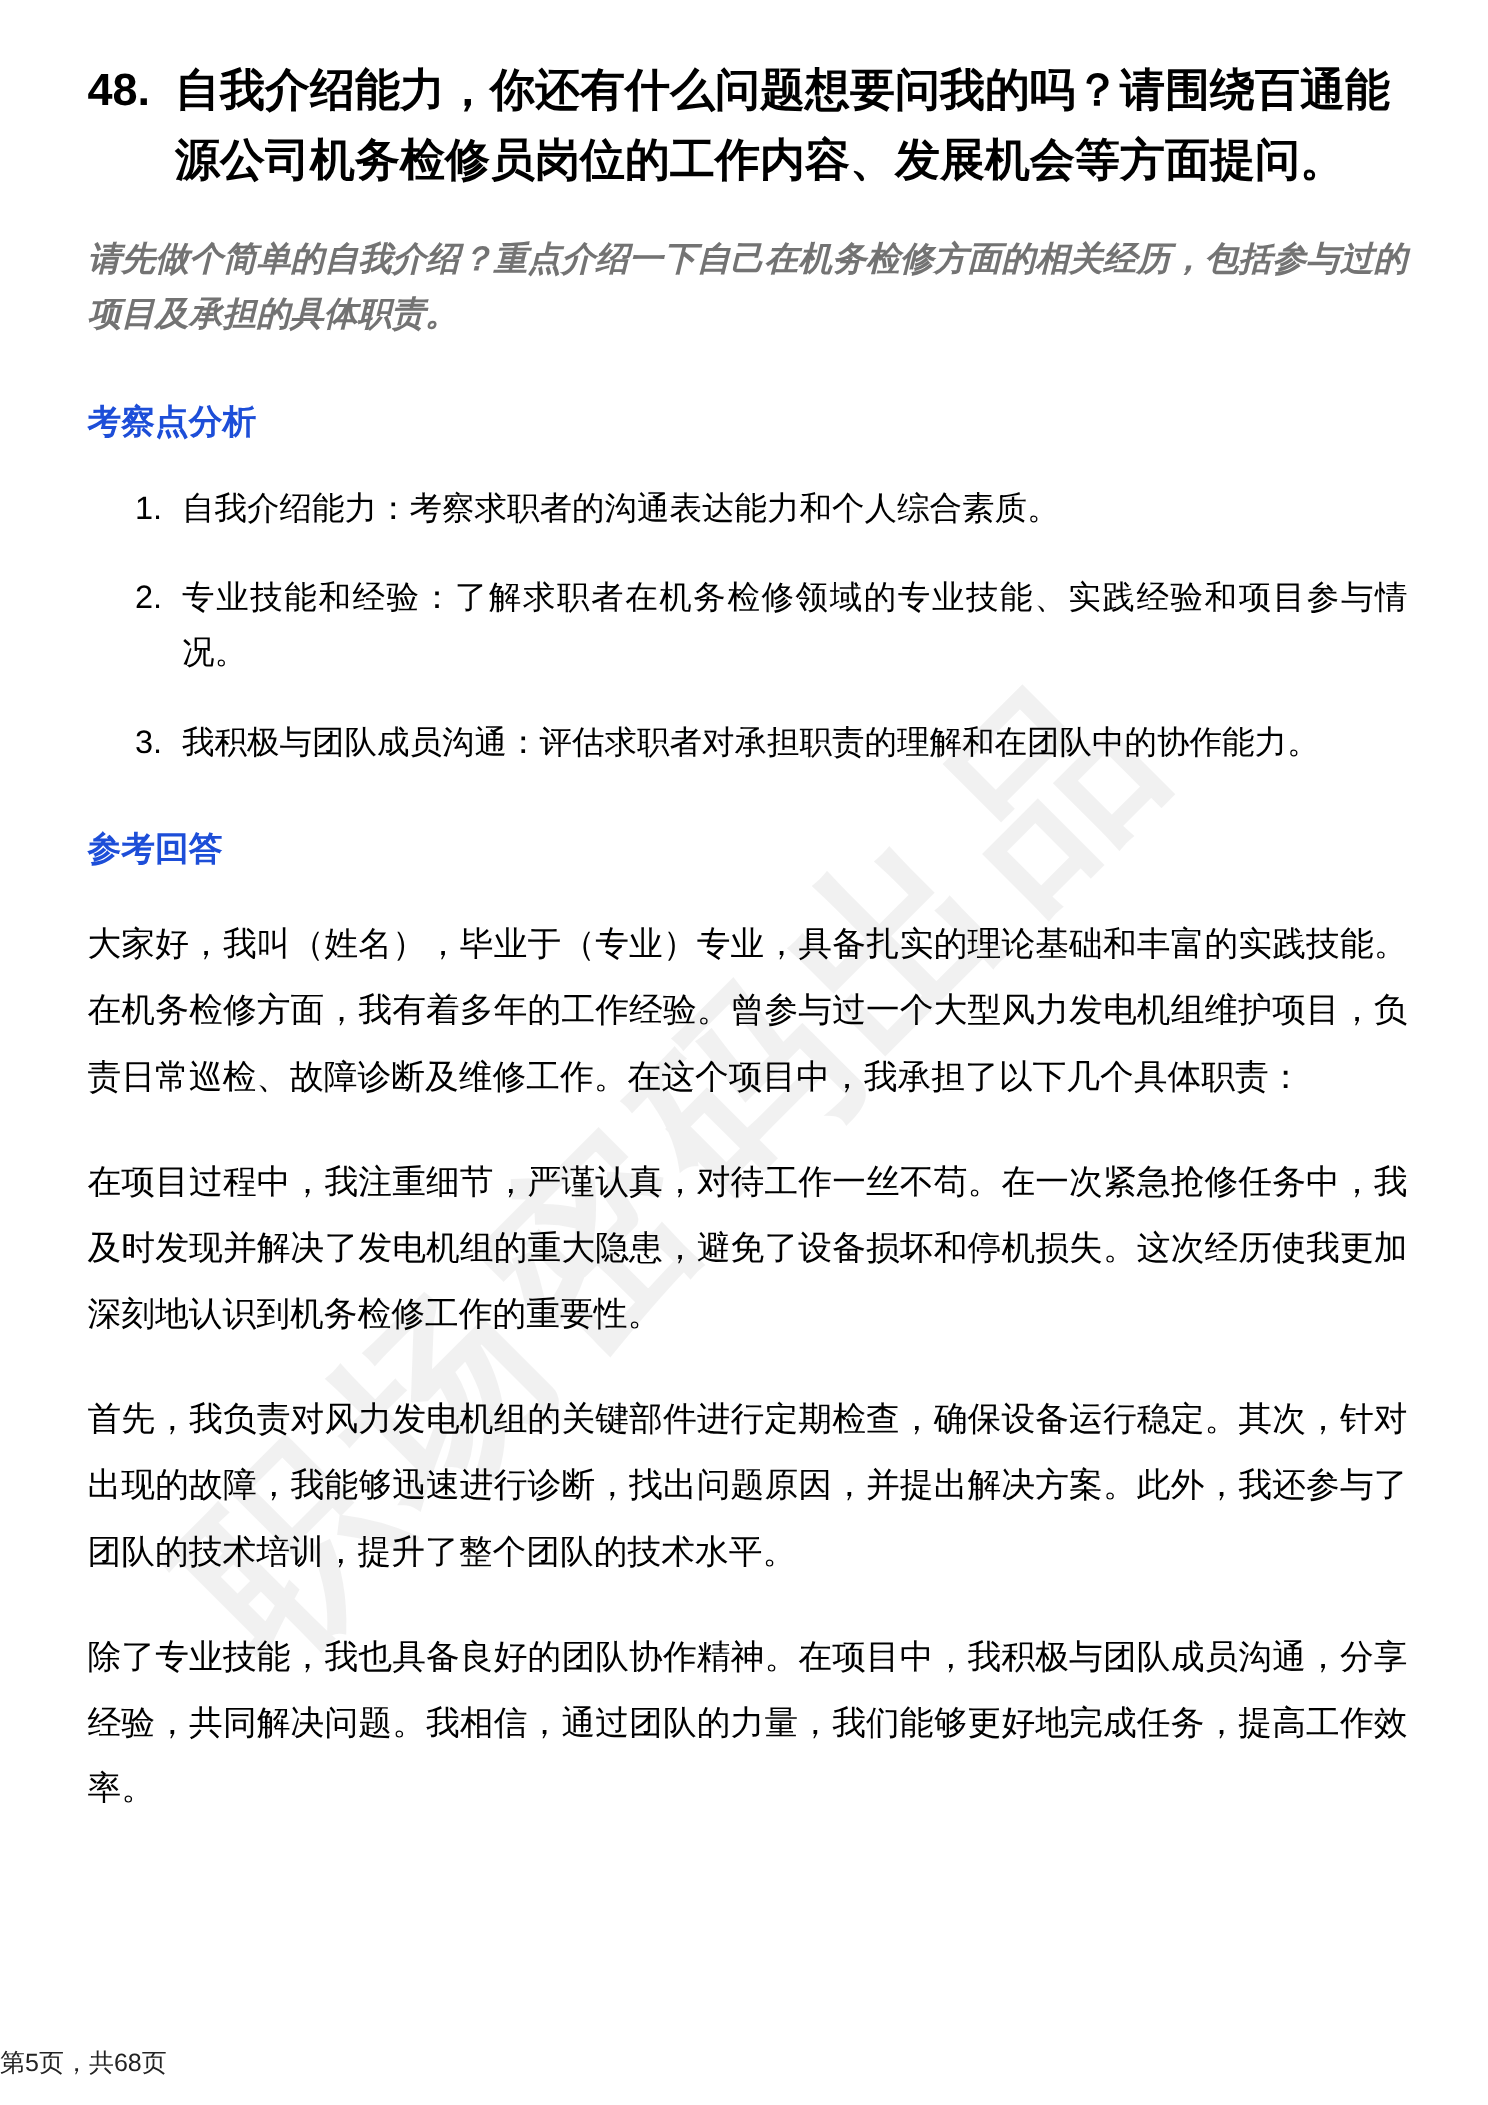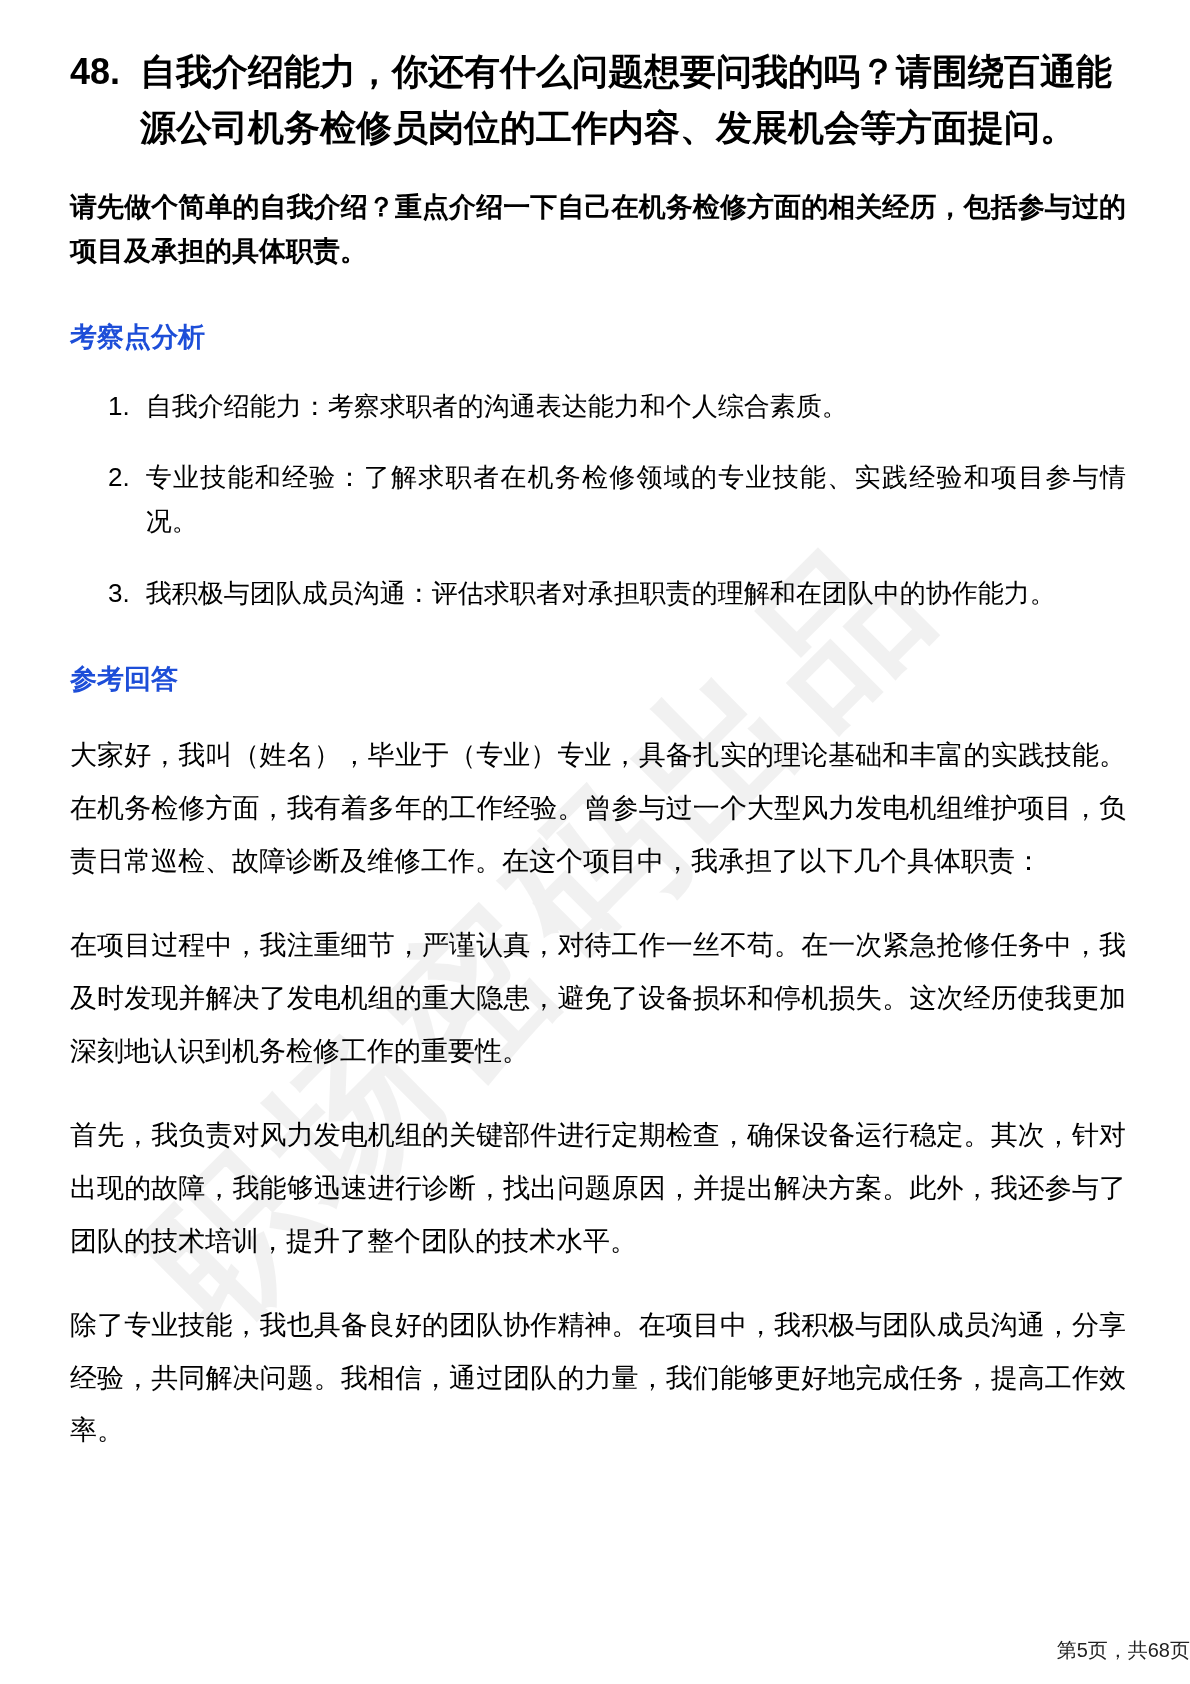--- a/index.html
+++ b/index.html
@@ -40,25 +40,26 @@
     align-items: flex-start;
     font-size: 36px;
     font-weight: bold;
     line-height: 1.56;
   }
   .qnum { flex: 0 0 auto; margin-right: 20px; }
   .qtext { flex: 1 1 auto; }
 
   .prompt {
     margin-top: 30px;
-    color: #000000;
+    color: #737373;
     font-size: 27px;
     font-weight: bold;
     line-height: 1.6;
     text-align: justify;
+    font-style: italic;
   }
 
   .sec-heading {
     margin-top: 46px;
     color: #1d4ed8;
     font-size: 27px;
     font-weight: bold;
   }
 
   .analysis-list { margin-top: 30px; padding-left: 38px; }
@@ -78,21 +79,21 @@
     font-size: 27px;
     line-height: 1.95;
     text-align: justify;
   }
 
   .footer {
     position: absolute;
     left: 0;
     bottom: 20px;
     width: 100%;
-    text-align: right;
+    text-align: left;
     font-size: 20px;
     color: #222222;
     z-index: 1;
   }
 </style>
 </head>
 <body>
 
 <div class="page">
 

